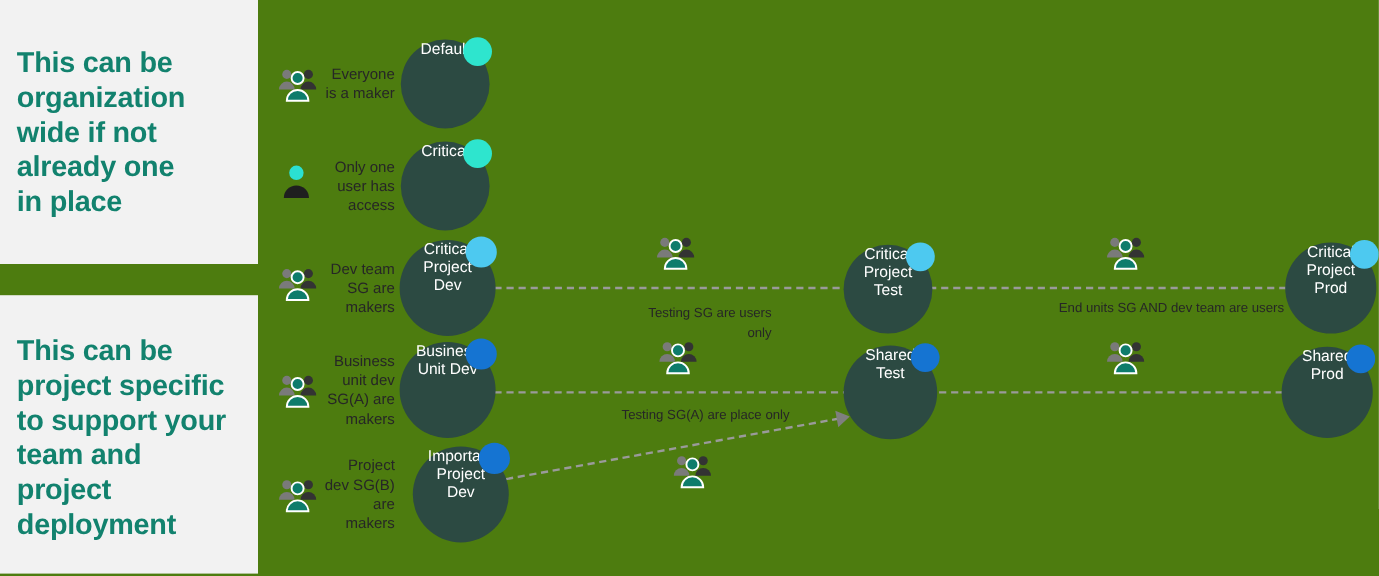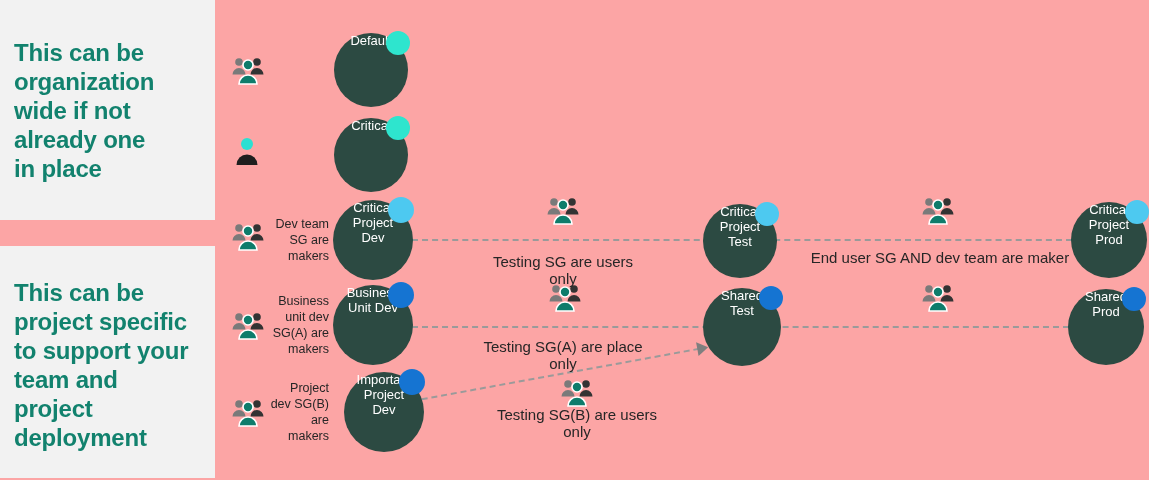--- a/index.html
+++ b/index.html
@@ -2,21 +2,21 @@
 <html style="--teal: #12826E; --panel-bg: #F2F2F2; --circle-fill: #2C4A42; --badge-turquoise: #2EE5CE; --badge-lightblue: #4DC9F0; --badge-blue: #1574D2; --text-dark: #262626; --dash-gray: #9A9A9A;"><head>
 <meta charset="utf-8">
 <style>
   :root{
     --teal:#12826E; --panel-bg:#F2F2F2; --circle-fill:#2C4A42;
     --badge-turquoise:#2EE5CE; --badge-lightblue:#4DC9F0; --badge-blue:#1574D2;
     --text-dark:#262626; --dash-gray:#9A9A9A;
   }
   *{margin:0;padding:0;box-sizing:border-box;}
   body{font-family:"Liberation Sans",sans-serif;background:#fff;}
-  .canvas{position:relative;width:1149px;height:480px;background:#fca5a5;overflow:hidden;}
+  .canvas{position:relative;width:1149px;height:480px;background:#4d7c0f;overflow:hidden;}
 
   .panel{position:absolute;background:var(--panel-bg);}
   .callout-text{color:var(--teal);font-weight:700;font-size:24px;line-height:29px;
     white-space:pre-line;letter-spacing:-0.2px;}
 
   .maker-label{position:absolute;color:var(--text-dark);font-size:12.5px;line-height:16px;
     text-align:right;white-space:pre-line;}
 
   .icon{position:absolute;}
 
@@ -29,22 +29,22 @@
   .badge.blue{background:var(--badge-blue);}
   .b24{width:24px;height:24px;top:-2px;right:-2px;}
   .b26{width:26px;height:26px;top:-3px;right:-1px;}
 
   .hline{position:absolute;border-top:2px dashed var(--dash-gray);z-index:1;}
   .diag{position:absolute;border-top:2px dashed var(--dash-gray);z-index:1;
     transform-origin:left center;}
   .arrowhead{position:absolute;right:-9px;top:-8px;width:0;height:0;
     border-left:11px solid #7F7F7F;border-top:7px solid transparent;border-bottom:7px solid transparent;}
 
-  .flow-label{position:absolute;color:var(--text-dark);font-size:15px;line-height:17px;
-    text-align:center;white-space:pre-line;z-index:2;}
+  .flow-label{position:absolute;color:var(--text-dark);font-size:11px;line-height:17px;
+    text-align:right;white-space:pre-line;z-index:2;}
 </style>
 </head>
 <body>
 
 <div class="canvas">
 
   <div class="panel" style="left:0;top:8;width:215px;height:220px;">
     <div class="callout-text" style="padding:38px 8px 0 14px;">This can be
 organization
 wide if not
@@ -96,20 +96,25 @@
   </svg>
   <svg class="icon" style="left:230px;top:396px;" width="36" height="32" viewBox="0 0 36 32">
     <circle cx="9" cy="8" r="3.8" fill="#7A7A7A"></circle>
       <path d="M2.5,20.5 a6.5,6.5 0 0 1 13,0 z" fill="#7A7A7A"></path>
     <circle cx="27" cy="8" r="3.8" fill="#333333"></circle>
       <path d="M20.5,20.5 a6.5,6.5 0 0 1 13,0 z" fill="#333333"></path>
     <circle cx="18" cy="11" r="5" fill="#0E7C6B" stroke="#fff" stroke-width="1.6"></circle>
     <path d="M9,30 a9,9 0 0 1 18,0 z" fill="#0E7C6B" stroke="#fff" stroke-width="1.6"></path>
   </svg>
 
+  <div class="maker-label" style="left:249px;top:54px;width:80px;">Everyone
+is a maker</div>
+  <div class="maker-label" style="left:249px;top:131px;width:80px;">Only one
+user has
+access</div>
   <div class="maker-label" style="left:249px;top:216px;width:80px;">Dev team
 SG are
 makers</div>
   <div class="maker-label" style="left:244px;top:293px;width:85px;">Business
 unit dev
 SG(A) are
 makers</div>
   <div class="maker-label" style="left:244px;top:380px;width:85px;">Project
 dev SG(B)
 are
@@ -199,17 +204,16 @@
     <circle cx="9" cy="8" r="3.8" fill="#7A7A7A"></circle>
       <path d="M2.5,20.5 a6.5,6.5 0 0 1 13,0 z" fill="#7A7A7A"></path>
     <circle cx="27" cy="8" r="3.8" fill="#333333"></circle>
       <path d="M20.5,20.5 a6.5,6.5 0 0 1 13,0 z" fill="#333333"></path>
     <circle cx="18" cy="11" r="5" fill="#0E7C6B" stroke="#fff" stroke-width="1.6"></circle>
     <path d="M9,30 a9,9 0 0 1 18,0 z" fill="#0E7C6B" stroke="#fff" stroke-width="1.6"></path>
   </svg>
 
   <div class="flow-label" style="left:483px;top:253px;width:160px;">Testing SG are users
 only</div>
-  <div class="flow-label" style="left:810px;top:249px;width:260px;">End user SG AND dev team are maker</div>
+  <div class="flow-label" style="left:810px;top:249px;width:260px;">End units SG AND dev team are users</div>
   <div class="flow-label" style="left:468px;top:338px;width:190px;">Testing SG(A) are place only</div>
-  <div class="flow-label" style="left:482px;top:406px;width:190px;">Testing SG(B) are users only</div>
 
 </div>
 
 </body></html>

